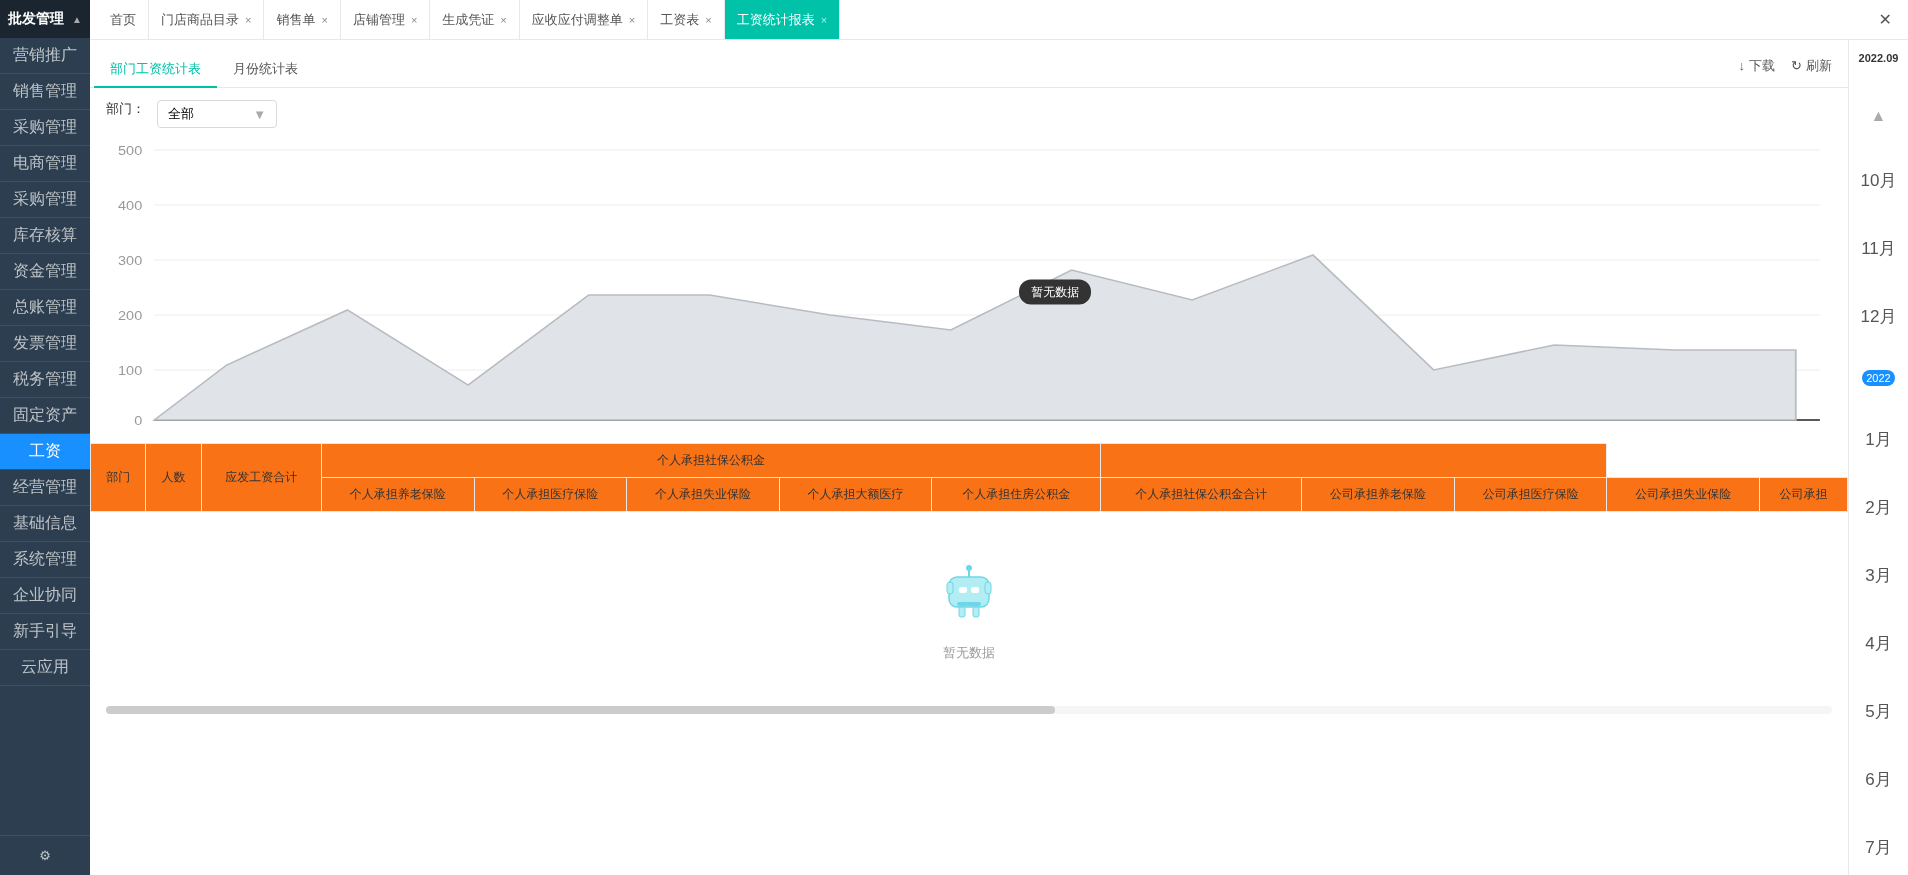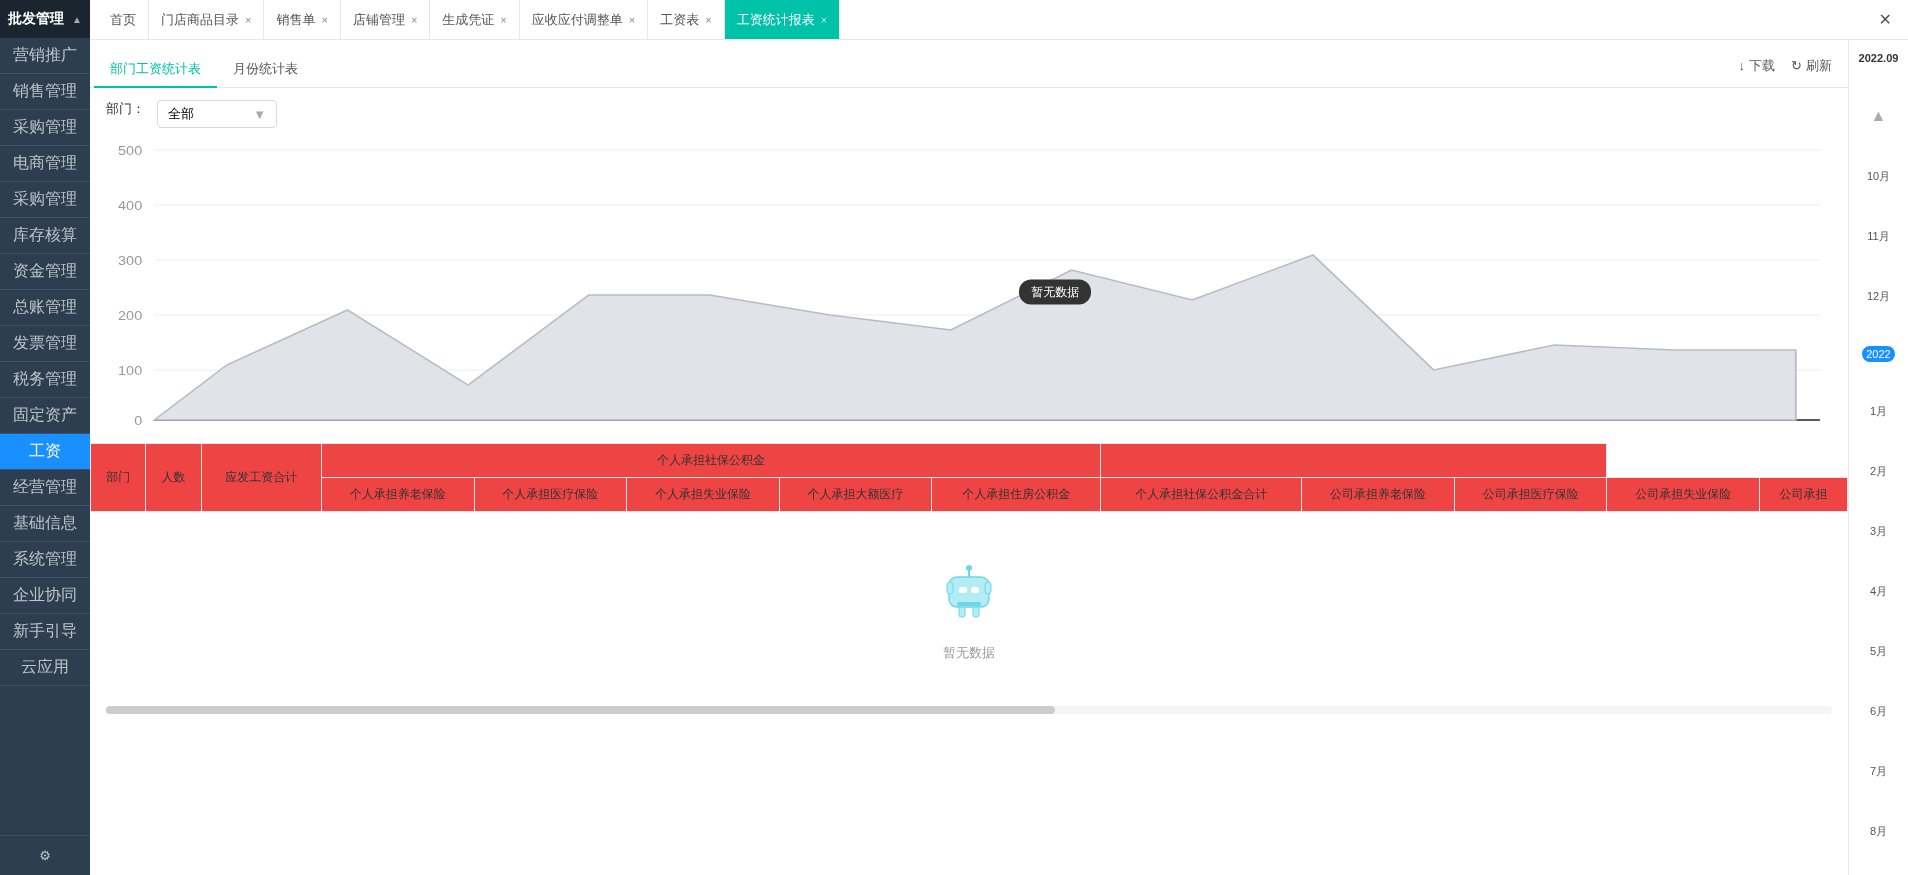--- a/index.html
+++ b/index.html
@@ -179,21 +179,21 @@
     .table-wrap {
       padding: 0;
       overflow-x: auto;
     }
     .data-table {
       width: 100%;
       border-collapse: collapse;
       font-size: 12px;
     }
     .data-table th {
-      background: #ef4444;
+      background: #f97316;
       border: 1px solid #e8e8e8;
       padding: 8px 8px;
       text-align: center;
       font-weight: normal;
       color: #333;
       white-space: nowrap;
     }
     .table-header-group {
       background: #ecf5fd;
     }
@@ -220,21 +220,21 @@
       border-left: 1px solid #e8e8e8;
       display: flex;
       flex-direction: column;
       align-items: center;
       padding: 8px 0;
       flex-shrink: 0;
       overflow-y: auto;
       gap: 35px;
     }
     .timeline-item {
-      font-size: 11px;
+      font-size: 17px;
       color: #555;
       padding: 5px 0;
       cursor: pointer;
       text-align: center;
       width: 100%;
       display: flex;
       align-items: center;
       justify-content: center;
     }
     .timeline-item.active {

